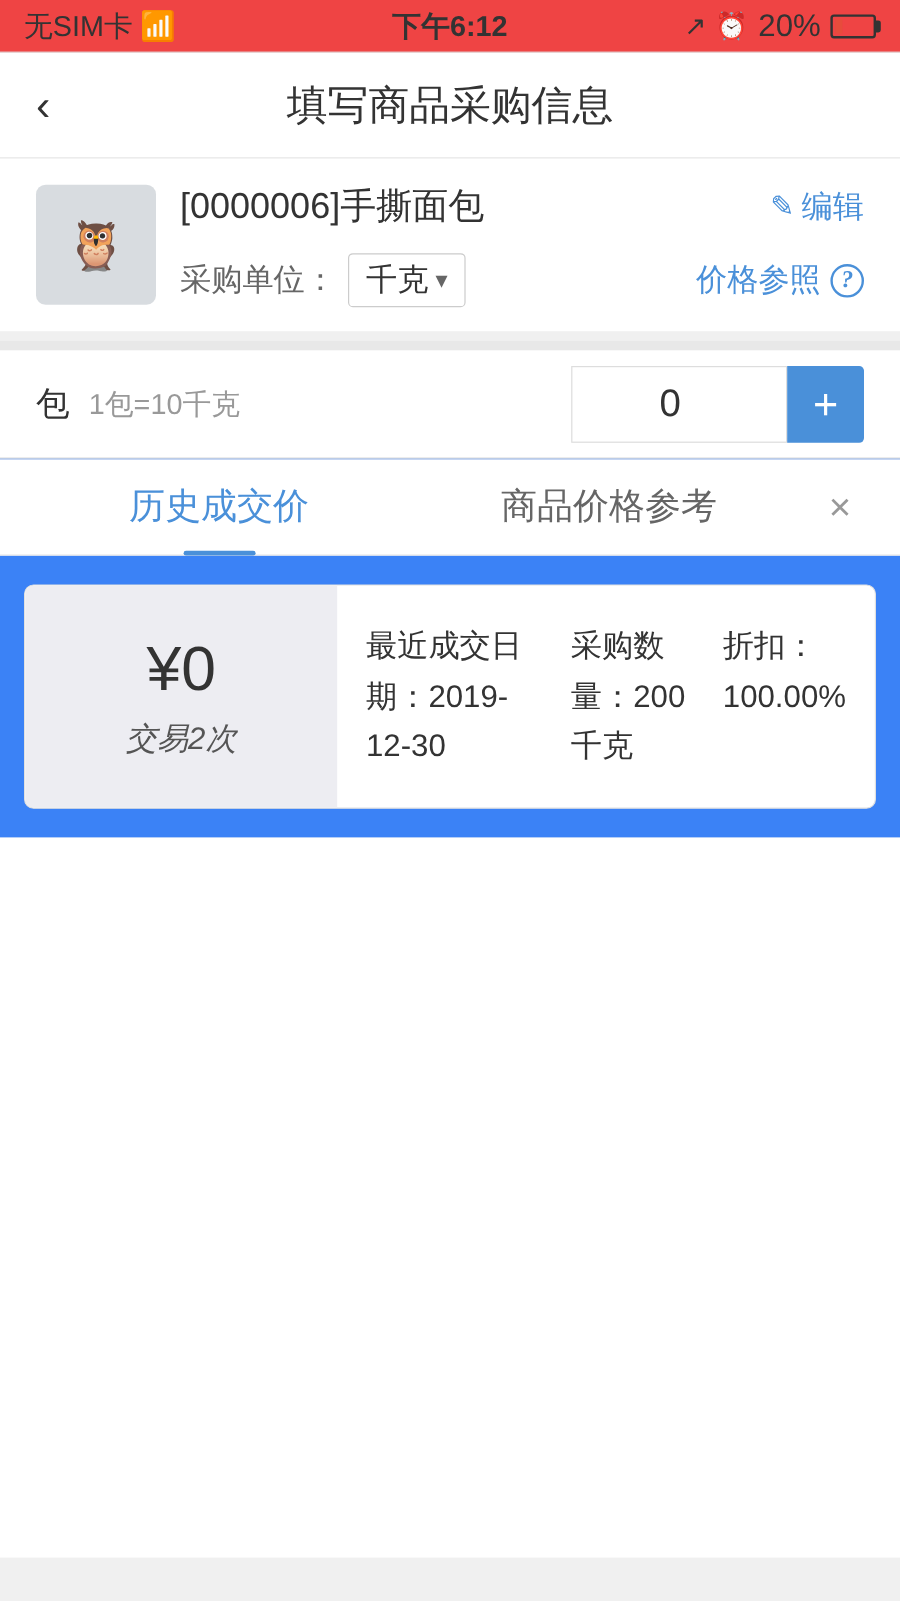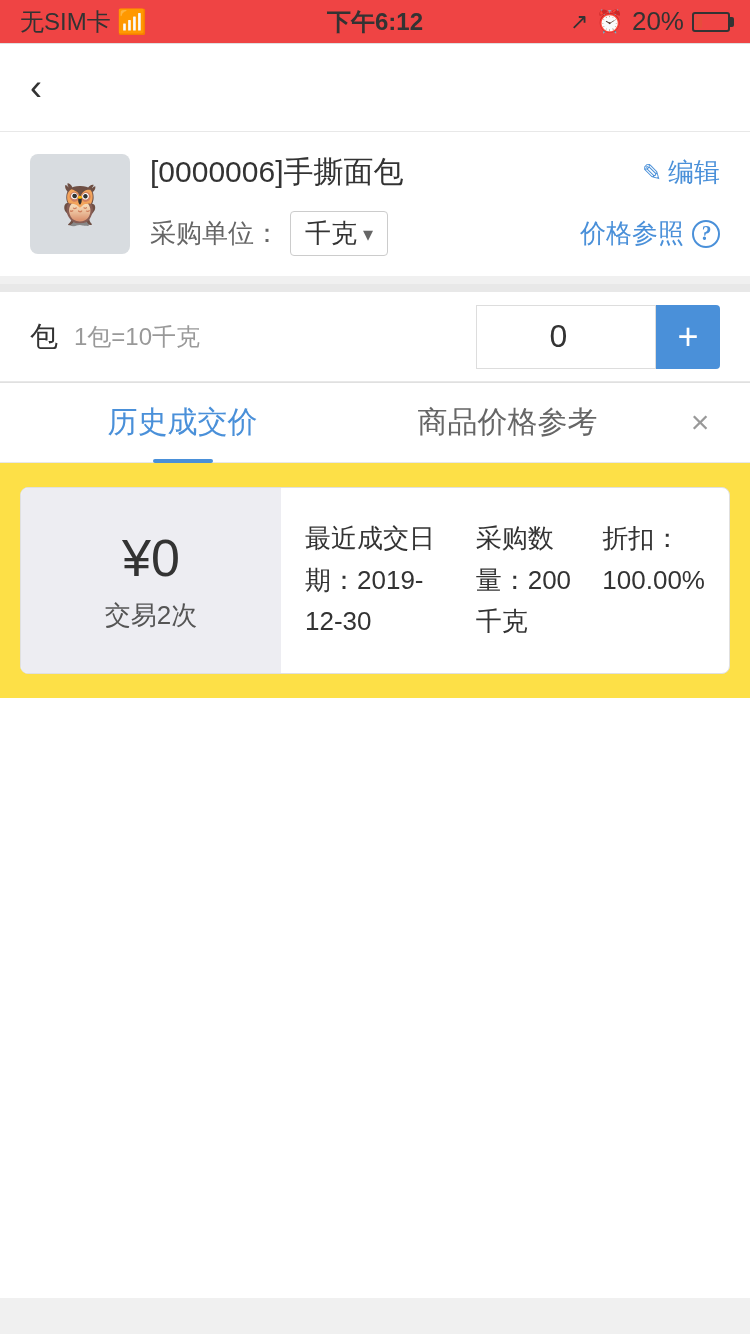--- a/index.html
+++ b/index.html
@@ -248,21 +248,21 @@
       border: none;
       display: flex;
       align-items: center;
       justify-content: center;
       cursor: pointer;
       border-radius: 0 4px 4px 0;
     }
 
     
     .tab-panel {
-      background: #fde047;
+      background: #3b82f6;
       border-top: 1px solid #e0e0e0;
     }
     .tab-header {
       background: #ffffff;
       display: flex;
       align-items: center;
       height: 80px;
       padding: 0 20px;
       border-bottom: 1px solid #e8e8e8;
     }
@@ -326,20 +326,21 @@
     }
     .history-price {
       font-size: 52px;
       color: #333;
       font-weight: 500;
     }
     .history-trades {
       font-size: 26px;
       color: #555;
       margin-top: 10px;
+      font-style: italic;
     }
     .history-right {
       flex: 1;
       padding: 30px 24px;
       display: flex;
       flex-direction: row;
       justify-content: center;
       gap: 16px;
     }
     .history-detail {
@@ -369,20 +370,21 @@
     <span>⏰</span>
     <span class="battery-text">20%</span>
     <div class="battery-icon">
       <div class="battery-fill"></div>
     </div>
   </div>
 </div>
 
 <div class="nav-bar">
   <div class="nav-back">‹</div>
+  <div class="nav-title">填写商品采购信息</div>
 </div>
 
 <div class="product-section">
   <div class="product-row">
     <div class="product-image">
       <span class="owl-icon">🦉</span>
     </div>
     <div class="product-info">
       <div class="product-header">
         <div class="product-name">

